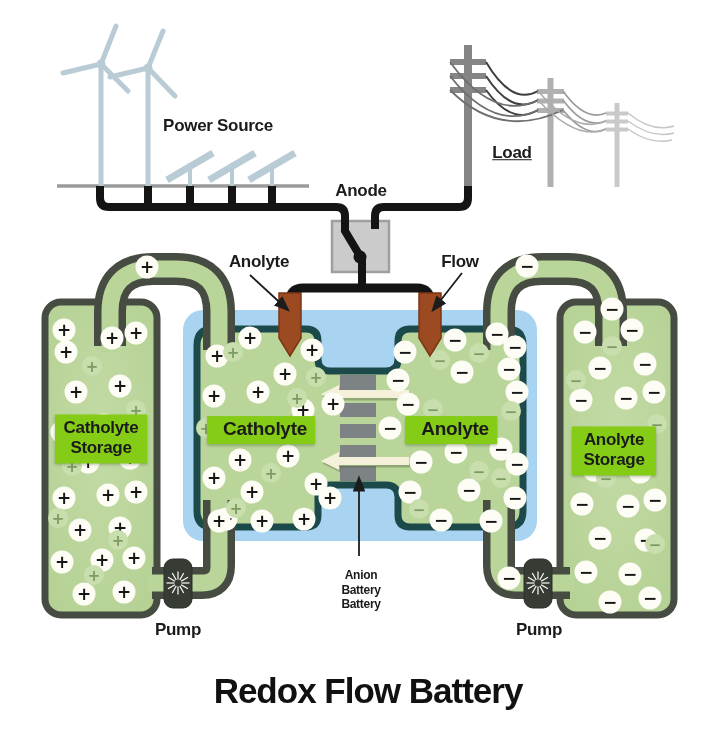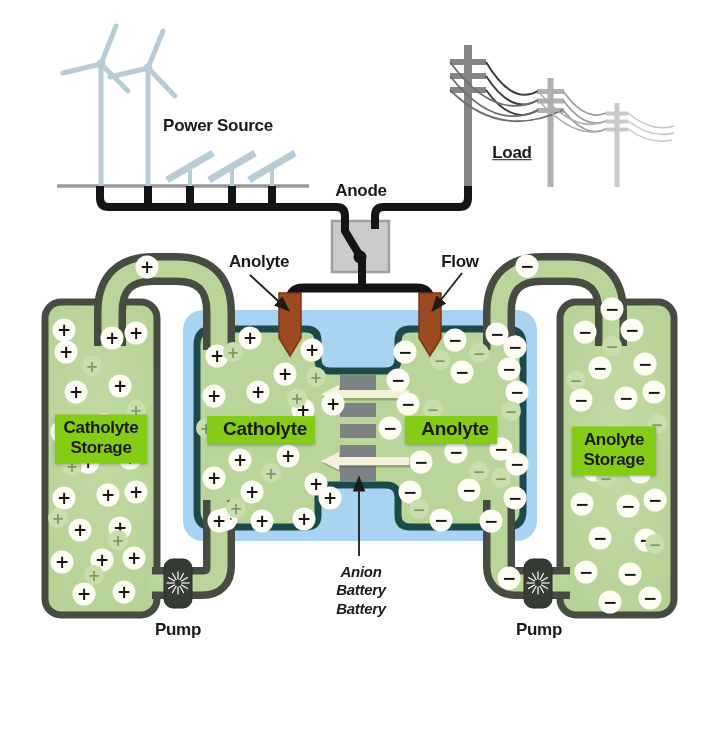--- a/index.html
+++ b/index.html
@@ -6,21 +6,21 @@
   #stage{position:relative;width:720px;height:741px;background:#ffffff;overflow:hidden;
          font-family:"Liberation Sans","DejaVu Sans",sans-serif;}
   #art{position:absolute;left:0;top:0;}
   .lbl{position:absolute;transform:translate(-50%,-50%);font-weight:bold;font-size:17px;
        color:#1b1b1b;white-space:nowrap;letter-spacing:-0.3px;line-height:1.15;}
   .whitebox{background:#84cc16;box-shadow:0 2px 3px rgba(40,60,30,0.35);padding:2px 8px 4px;}
   .cell-lbl{font-size:19px;padding-left:16px;}
   .storage-lbl{white-space:normal;text-align:center;font-size:17px;padding:4px 4px 6px;}
   .storage-lbl.left{width:84px;}
   .storage-lbl.right{width:76px;}
-  .membrane-lbl{text-align:center;font-size:15px;line-height:1.22;font-style:italic;}
+  .membrane-lbl{text-align:center;font-size:12px;line-height:1.22;}
   #main-title{font-size:35px;letter-spacing:-1px;color:#111;}
 </style>
 </head>
 <body>
 
 <div id="stage">
 
 <svg id="art" width="720" height="741" viewBox="0 0 720 741">
   <defs>
     <linearGradient id="groundFade" x1="0" y1="0" x2="1" y2="0">
@@ -451,14 +451,15 @@
 <div class="lbl whitebox cell-lbl" style="left:451px;top:430px;">Anolyte</div>
 <div class="lbl whitebox storage-lbl left" style="left:101px;top:439px;">Catholyte Storage</div>
 <div class="lbl whitebox storage-lbl right" style="left:614px;top:439px;margin-top:12px;">Anolyte Storage</div>
 <div class="lbl membrane-lbl" style="left:361px;top:590px;">
   <span>Anion</span><br>
   <span>Battery</span><br>
   <span>Battery</span>
 </div>
 <div class="lbl" style="left:178px;top:630px;">Pump</div>
 <div class="lbl" style="left:539px;top:630px;">Pump</div>
+<div class="lbl" id="main-title" style="left:368px;top:691px;">Redox Flow Battery</div>
 
 </div>
 
 </body></html>

